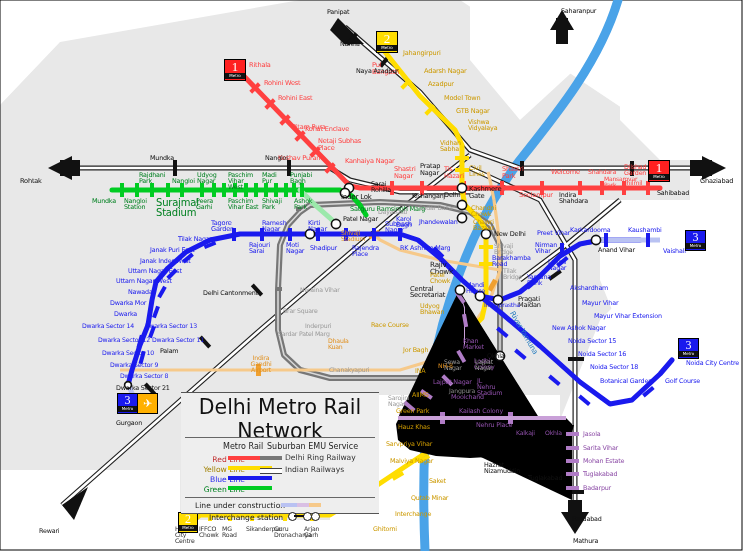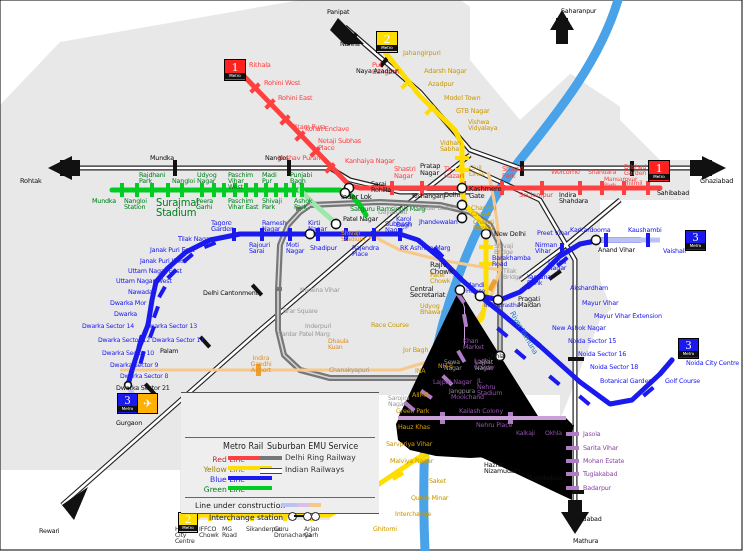--- a/index.html
+++ b/index.html
@@ -354,21 +354,21 @@
 <div class="lbl" style="left:548px;top:259px;font-size:6.4px;color:#1a1aee;width:20px;white-space:normal;line-height:0.95">Laxmi Nagar</div>
 <div class="lbl" style="left:535px;top:242px;font-size:6.4px;color:#1a1aee;width:20px;white-space:normal;line-height:0.95">Nirman Vihar</div>
 <div class="lbl" style="left:537px;top:230px;font-size:6.4px;color:#1a1aee">Preet Vihar</div>
 <div class="lbl" style="left:570px;top:227px;font-size:6.4px;color:#1a1aee">Karkardooma</div>
 <div class="lbl" style="left:598px;top:247px;font-size:6.4px;color:#111">Anand Vihar</div>
 <div class="lbl" style="left:628px;top:227px;font-size:6.4px;color:#1a1aee">Kaushambi</div>
 <div class="lbl" style="left:663px;top:248px;font-size:6.4px;color:#1a1aee">Vaishali</div>
 
 <div class="lbl" style="left:178px;top:236px;font-size:6.4px;color:#1a1aee">Tilak Nagar</div>
 <div class="lbl" style="left:150px;top:247px;font-size:6.4px;color:#1a1aee">Janak Puri East</div>
-<div class="lbl" style="left:140px;top:258px;font-size:6.4px;color:#1a1aee">Janak Puri West</div>
+<div class="lbl" style="left:140px;top:258px;font-size:6.4px;color:#1a1aee">Janak Inder West</div>
 <div class="lbl" style="left:128px;top:268px;font-size:6.4px;color:#1a1aee">Uttam Nagar East</div>
 <div class="lbl" style="left:116px;top:278px;font-size:6.4px;color:#1a1aee">Uttam Nagar West</div>
 <div class="lbl" style="left:128px;top:289px;font-size:6.4px;color:#1a1aee">Nawada</div>
 <div class="lbl" style="left:110px;top:300px;font-size:6.4px;color:#1a1aee">Dwarka Mor</div>
 <div class="lbl" style="left:114px;top:311px;font-size:6.4px;color:#1a1aee">Dwarka</div>
 <div class="lbl" style="left:82px;top:323px;font-size:6.2px;color:#1a1aee">Dwarka Sector 14</div>
 <div class="lbl" style="left:145px;top:323px;font-size:6.2px;color:#1a1aee">Dwarka Sector 13</div>
 <div class="lbl" style="left:98px;top:337px;font-size:6.2px;color:#1a1aee">Dwarka Sector 12</div>
 <div class="lbl" style="left:152px;top:337px;font-size:6.2px;color:#1a1aee">Dwarka Sector 11</div>
 <div class="lbl" style="left:102px;top:350px;font-size:6.2px;color:#1a1aee">Dwarka Sector 10</div>
@@ -505,20 +505,21 @@
 <div style="position:absolute;left:685px;top:230px;width:19px;height:19px;background:#1a1aee;border:1px solid #000">
   <div style="color:#fff;font-size:12px;text-align:center;line-height:12px;font-family:'Liberation Serif',serif">3</div>
   <div style="background:#111;color:#fff;font-size:4px;text-align:center;line-height:6px">Metro</div>
 </div>
 <div style="position:absolute;left:678px;top:338px;width:19px;height:19px;background:#1a1aee;border:1px solid #000">
   <div style="color:#fff;font-size:12px;text-align:center;line-height:12px;font-family:'Liberation Serif',serif">3</div>
   <div style="background:#111;color:#fff;font-size:4px;text-align:center;line-height:6px">Metro</div>
 </div>
 
 <div class="legendbox">
+  <div class="title">Delhi Metro Rail Network</div>
   <div class="hr" style="left:4px;top:44px;width:190px"></div>
 
   <div class="legrow" style="left:42px;top:49px;font-size:8px;color:#222">Metro Rail</div>
   <div class="legrow" style="left:86px;top:49px;font-size:8px;color:#222">Suburban EMU Service</div>
 
   <div class="legrow" style="left:18px;top:62px;width:46px;text-align:right;color:#c03030">Red Line</div>
   <div class="swatch" style="left:47px;top:63px;background:#ff4040"></div>
   <div class="legrow" style="left:10px;top:72px;width:54px;text-align:right;color:#a08000">Yellow Line</div>
   <div class="swatch" style="left:47px;top:73px;background:#ffdd00"></div>
   <div class="legrow" style="left:18px;top:82px;width:46px;text-align:right;color:#1a1aee">Blue Line</div>

